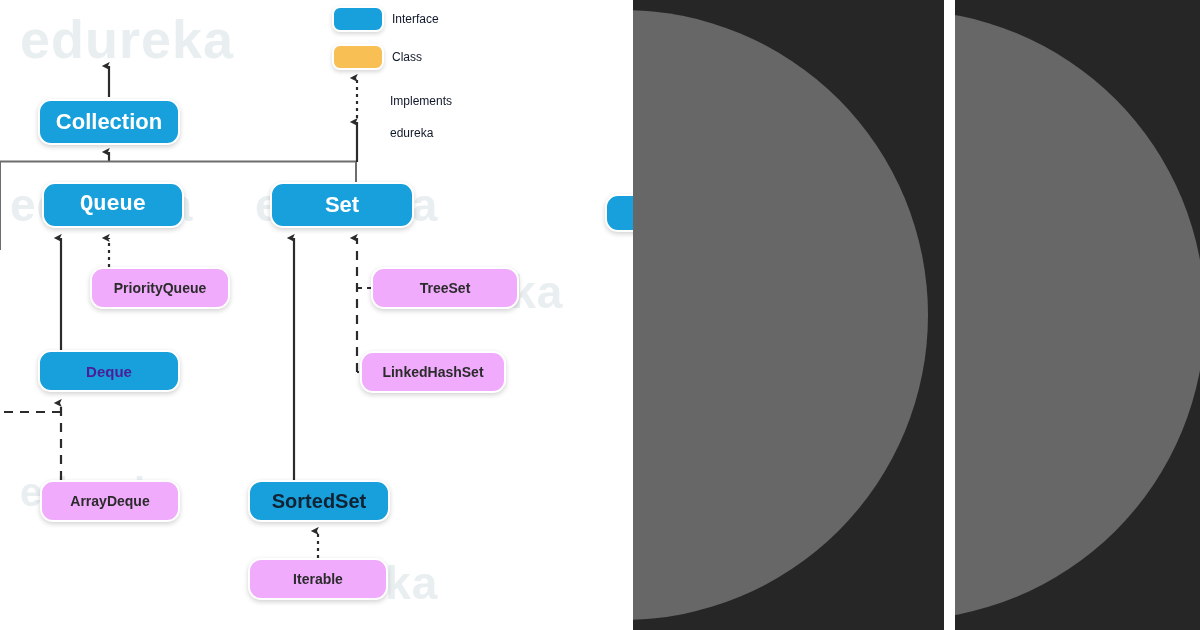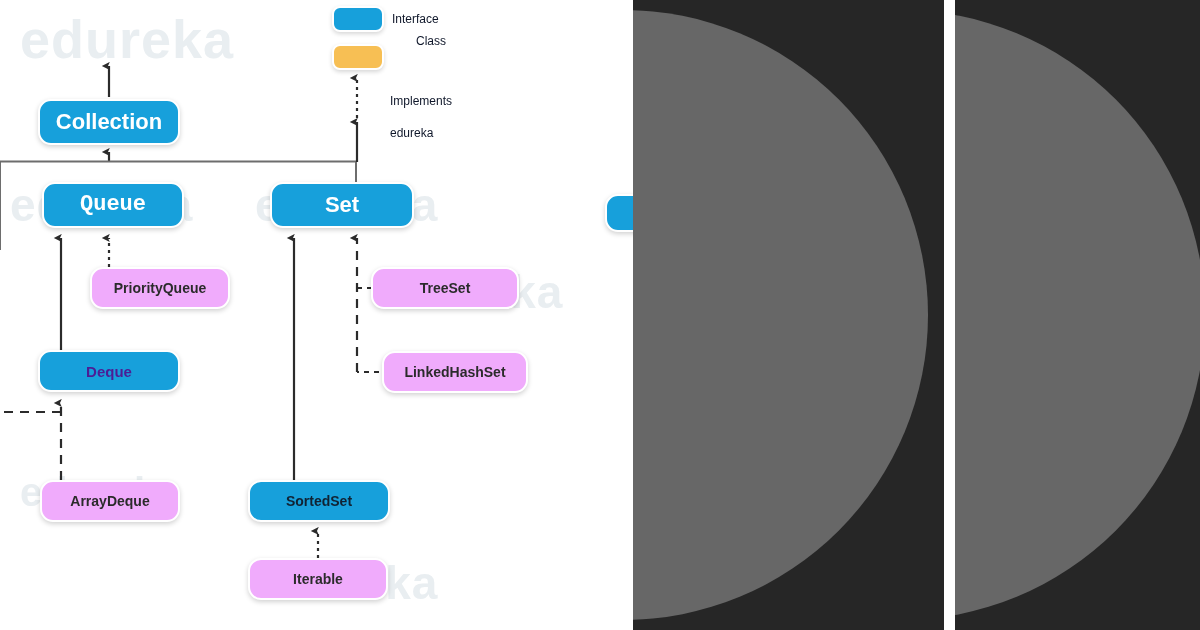--- a/index.html
+++ b/index.html
@@ -157,46 +157,46 @@
     </div>
 
     <div class="node klass" style="left:371px;top:267px;width:148px;height:42px;">
       <span class="node-label" style="font-size:14px;font-weight:600;">TreeSet</span>
     </div>
 
     <div class="node iface" style="left:38px;top:350px;width:142px;height:42px;">
       <span class="node-label" style="font-size:15px;font-weight:700;color:#4c1d95;">Deque</span>
     </div>
 
-    <div class="node klass" style="left:382px;top:351px;width:146px;height:42px;">
+    <div class="node klass" style="left:360px;top:351px;width:146px;height:42px;">
       <span class="node-label" style="font-size:14px;font-weight:600;">LinkedHashSet</span>
     </div>
 
     <div class="node klass" style="left:40px;top:480px;width:140px;height:42px;">
       <span class="node-label" style="font-size:14px;font-weight:600;">ArrayDeque</span>
     </div>
 
     <div class="node iface" style="left:248px;top:480px;width:142px;height:42px;">
-      <span class="node-label" style="font-size:14px;font-weight:700;color:#123;">SortedSet</span>
+      <span class="node-label" style="font-size:20px;font-weight:700;color:#123;">SortedSet</span>
     </div>
 
     <div class="node klass" style="left:248px;top:558px;width:140px;height:42px;">
       <span class="node-label" style="font-size:14px;font-weight:600;">Iterable</span>
     </div>
 
     <div class="node iface" style="left:605px;top:194px;width:70px;height:38px;">
       <span class="node-label" style="font-size:14px;font-weight:700;"></span>
     </div>
 
     <div id="legend">
       <div class="legend-swatch iface" style="left:332px;top:6px;"></div>
       <div class="legend-text" style="left:392px;top:12px;">Interface</div>
 
       <div class="legend-swatch klass" style="left:332px;top:44px;"></div>
-      <div class="legend-text" style="left:392px;top:34px;margin-left:24px;">Class</div>
+      <div class="legend-text" style="left:392px;top:50px;">Class</div>
 
       <svg style="position:absolute;left:330px;top:70px;width:120px;height:90px;overflow:visible;" viewBox="0 0 120 90" xmlns="http://www.w3.org/2000/svg">
         <defs>
           <marker id="arrow2" markerWidth="9" markerHeight="9" refX="4.5" refY="7.6" orient="auto" markerUnits="userSpaceOnUse">
             <path d="M4.5,0.4 L8.6,8.4 L4.5,6.6 L0.4,8.4 Z" fill="#2b2b2b"></path>
           </marker>
         </defs>
         <line x1="27" y1="48" x2="27" y2="8" stroke="#2b2b2b" stroke-width="2.2" stroke-dasharray="3 4" marker-end="url(#arrow2)"></line>
         <line x1="27" y1="92" x2="27" y2="52" stroke="#2b2b2b" stroke-width="2.2" marker-end="url(#arrow2)"></line>
       </svg>

